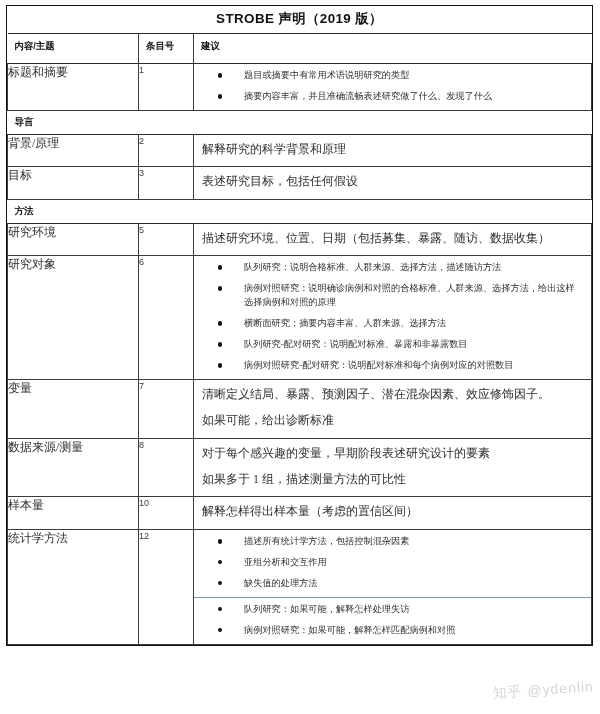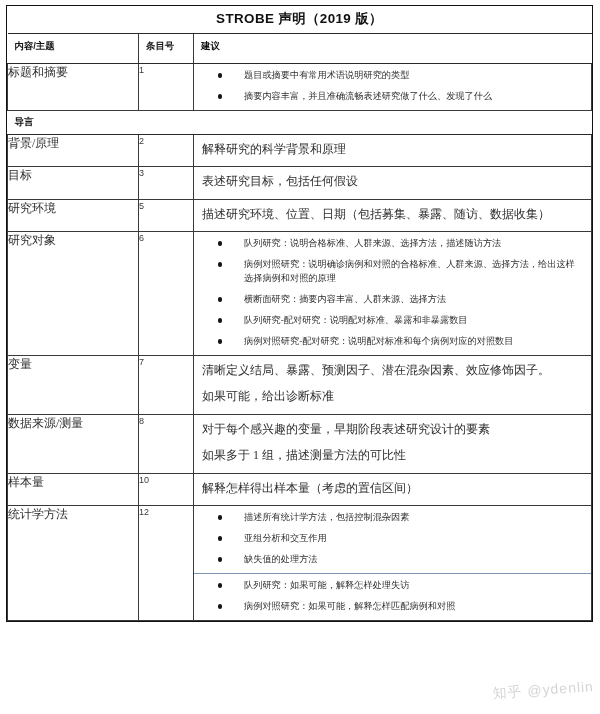--- a/index.html
+++ b/index.html
@@ -216,20 +216,23 @@
         </tr>
         <tr class="item-row">
           <td class="topic-cell">目标</td>
           <td class="num-cell">3</td>
           <td class="rec-cell">
             <div class="rec-inner">
               <div class="plain-line">表述研究目标，包括任何假设</div>
             </div>
           </td>
         </tr>
+        <tr class="section-row">
+          <td colspan="3">方法</td>
+        </tr>
         <tr class="item-row">
           <td class="topic-cell">研究环境</td>
           <td class="num-cell">5</td>
           <td class="rec-cell">
             <div class="rec-inner">
               <div class="plain-line">描述研究环境、位置、日期（包括募集、暴露、随访、数据收集）</div>
             </div>
           </td>
         </tr>
         <tr class="item-row">

